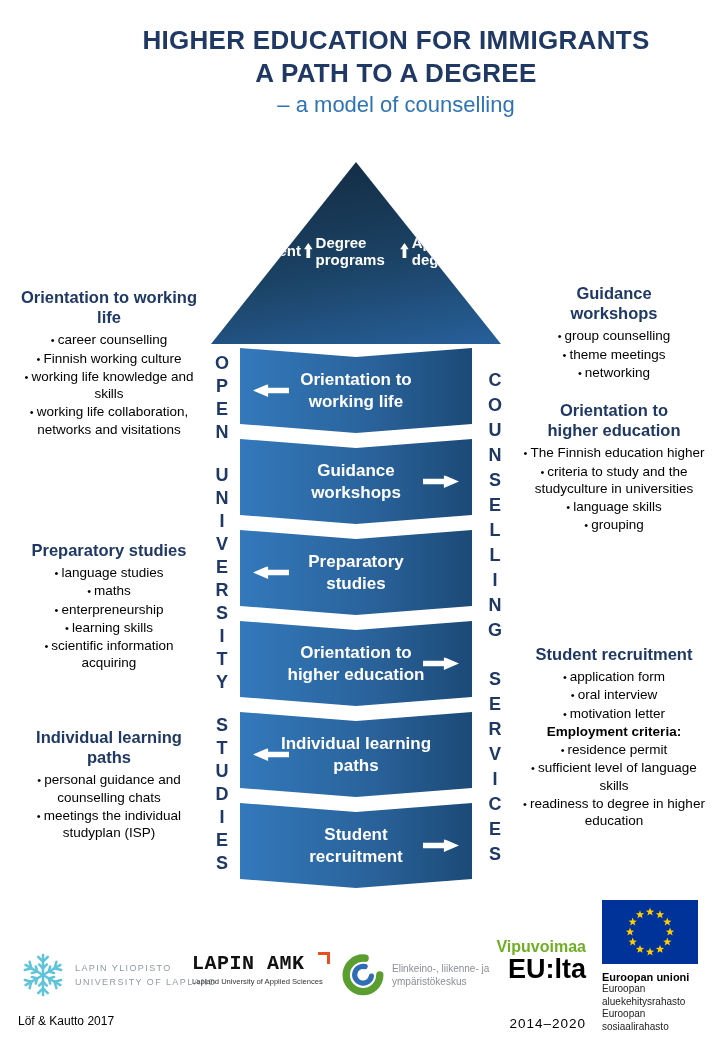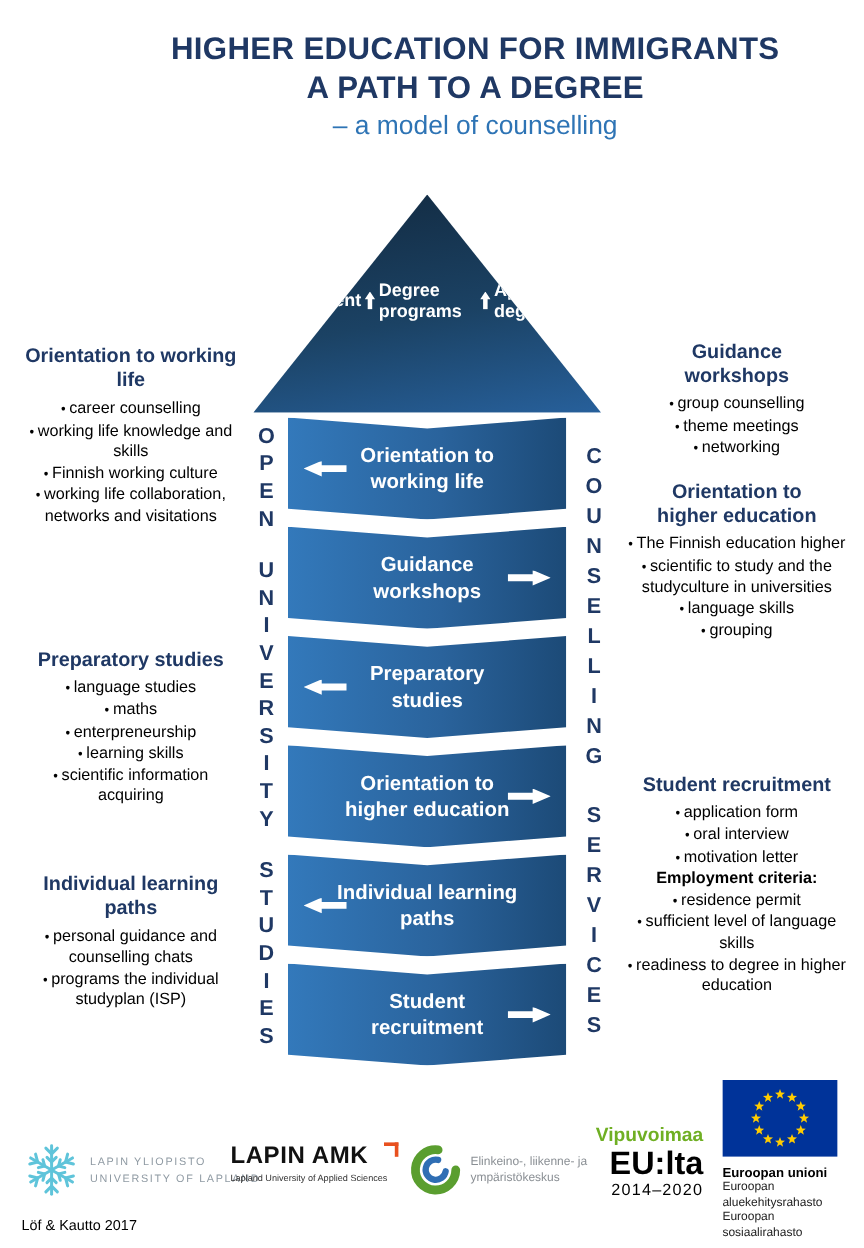--- a/index.html
+++ b/index.html
@@ -56,30 +56,30 @@
   #blkL2{left:6px;top:540px;width:206px;}
   #blkL3{left:6px;top:727px;width:206px;}
   #blkR1{left:514px;top:283px;width:200px;}
   #blkR2{left:514px;top:400px;width:200px;}
   #blkR3{left:514px;top:644px;width:200px;}
   
   .footer{position:absolute;left:0;top:930px;width:720px;height:100px;}
   .logo-ulap{position:absolute;left:20px;top:22px;display:flex;align-items:center;gap:9px;}
   .ulap-text{font-size:9px;letter-spacing:1.4px;color:#8f9aa3;line-height:1.6;text-transform:uppercase;}
   .logo-amk{position:absolute;left:192px;top:22px;width:150px;}
-  .amk-name{position:relative;display:inline-block;font-size:20px;font-weight:bold;color:#111;letter-spacing:.5px;}
+  .amk-name{position:relative;display:inline-block;font-size:20px;font-weight:bold;color:#111;letter-spacing:.5px;font-family:Liberation Mono, monospace;}
   .amk-corner{position:absolute;right:-13px;top:-5px;width:9px;height:9px;
     border-top:3px solid #e8501e;border-right:3px solid #e8501e;}
   .amk-sub{font-size:7.6px;color:#333;margin-top:2px;}
   .logo-ely{position:absolute;left:342px;top:24px;display:flex;align-items:center;gap:8px;}
   .ely-text{font-size:10px;color:#8a8f94;line-height:1.3;}
   .logo-vipu{position:absolute;left:482px;top:8px;width:104px;text-align:right;}
   .vipu-1{font-size:16px;font-weight:bold;color:#6faf23;}
   .vipu-2{font-size:27px;font-weight:bold;color:#000;line-height:1.02;}
-  .vipu-3{font-size:13.5px;color:#000;letter-spacing:1px;}
+  .vipu-3{font-size:13.5px;color:#000;letter-spacing:1px;margin-top:32px;}
   .logo-eu{position:absolute;left:602px;top:-30px;width:106px;text-align:left;}
   .eu-name{font-size:11px;font-weight:bold;color:#000;margin-top:3px;}
   .eu-sub{font-size:10px;color:#222;line-height:1.25;}
   .credit{position:absolute;left:18px;top:1014px;font-size:12px;color:#000;}
 </style>
 </head>
 <body>
 
 <div class="page">
 
@@ -176,56 +176,56 @@
     <div class="step">
       <span class="h-arrow right"></span>
       <div class="step-label">Student recruitment</div>
     </div>
   </div>
 
   <div class="blk blk-left" id="blkL1">
     <h3>Orientation to working life</h3>
     <ul>
         <li>career counselling</li>
+        <li>Finnish working culture</li>
         <li>working life knowledge and skills</li>
-        <li>Finnish working culture</li>
         <li>working life collaboration, networks and visitations</li>
       </ul>
   </div>
   <div class="blk blk-left" id="blkL2">
     <h3>Preparatory studies</h3>
     <ul>
         <li>language studies</li>
         <li>maths</li>
         <li>enterpreneurship</li>
         <li>learning skills</li>
         <li>scientific information acquiring</li>
       </ul>
   </div>
   <div class="blk blk-left" id="blkL3">
     <h3>Individual learning paths</h3>
     <ul>
         <li>personal guidance and counselling chats</li>
-        <li>programs the individual studyplan (ISP)</li>
+        <li>meetings the individual studyplan (ISP)</li>
       </ul>
   </div>
 
   <div class="blk blk-right" id="blkR1">
     <h3>Guidance workshops</h3>
     <ul>
         <li>group counselling</li>
         <li>theme meetings</li>
         <li>networking</li>
       </ul>
   </div>
   <div class="blk blk-right" id="blkR2">
     <h3>Orientation to higher education</h3>
     <ul>
         <li>The Finnish education higher</li>
-        <li>scientific to study and the studyculture in universities</li>
+        <li>criteria to study and the studyculture in universities</li>
         <li>language skills</li>
         <li>grouping</li>
       </ul>
   </div>
   <div class="blk blk-right" id="blkR3">
     <h3>Student recruitment</h3>
     <ul>
         <li>application form</li>
         <li>oral interview</li>
         <li>motivation letter</li>

